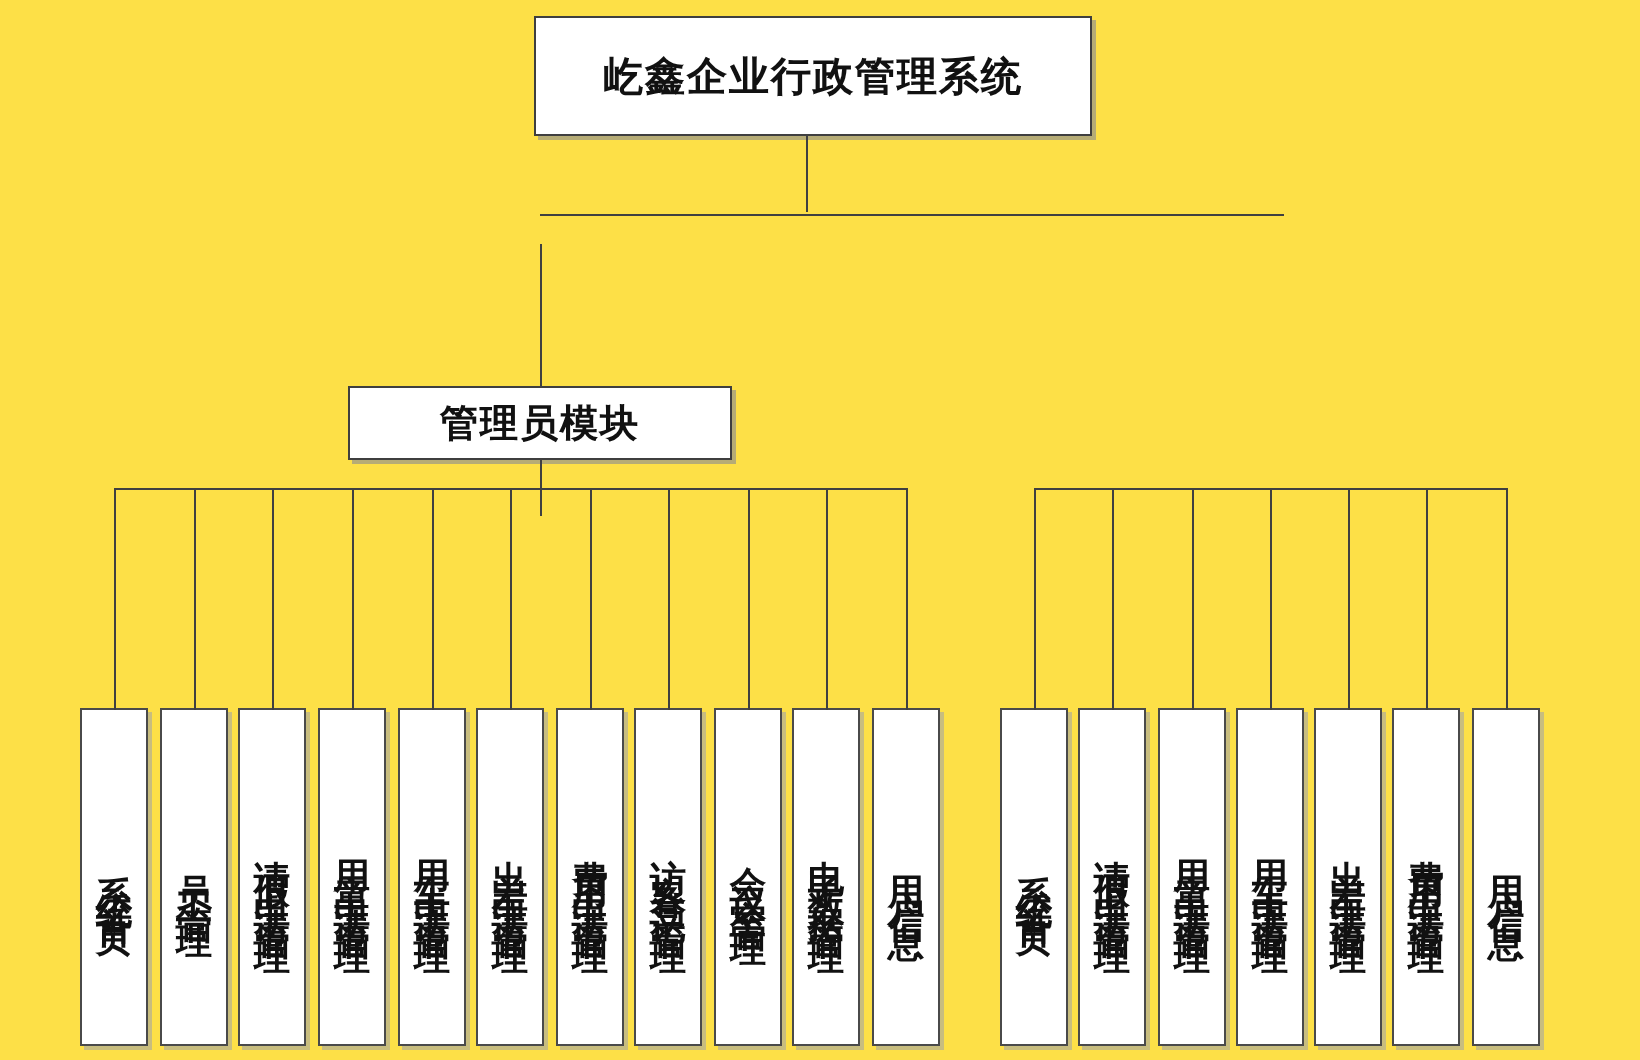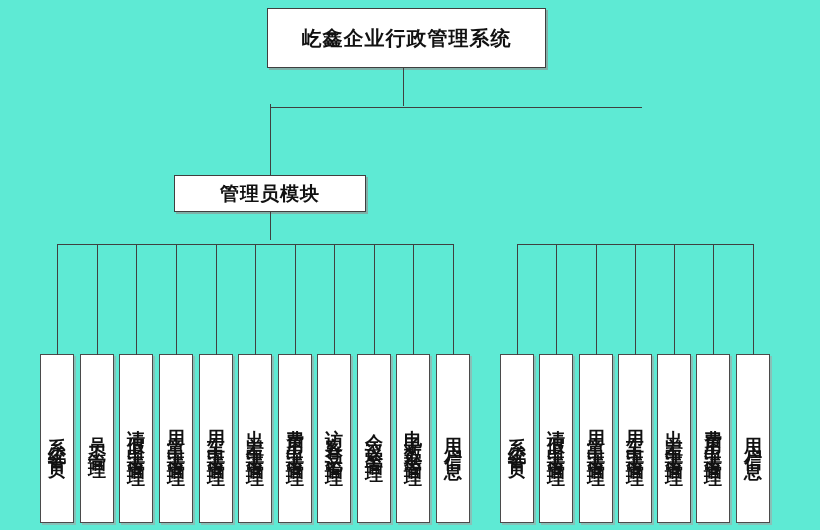--- a/index.html
+++ b/index.html
@@ -1,36 +1,36 @@
 <!DOCTYPE html>
 <html><head>
 <meta charset="utf-8">
 <style>
   html,body{margin:0;padding:0;background:#ffffff;}
   .canvas{
-    position:relative;width:820px;height:530px;background:#5eead4;overflow:hidden;
+    position:relative;width:820px;height:530px;background:#fde047;overflow:hidden;
     font-family:"Liberation Sans","DejaVu Sans",sans-serif;color:#111111;
   }
   .box{
     position:absolute;background:#ffffff;border:1px solid #3f3f3f;
     box-shadow:2px 2px 0 rgba(145,145,145,0.65);
     display:flex;align-items:center;justify-content:center;
     box-sizing:content-box;
   }
   .hline{position:absolute;height:1px;background:#404040;}
 
   .title-box{left:267px;top:8px;width:277px;height:58px;font-size:20px;font-weight:bold;letter-spacing:1px;}
   .title-box::after{content:"";position:absolute;left:135px;top:100%;width:1px;height:39px;background:#404040;}
 
   .split-line{left:270px;top:107px;width:372px;}
 
   .module-box{font-size:19px;font-weight:bold;letter-spacing:1px;}
   .module-box::before{content:"";position:absolute;left:calc(50% - 0.5px);width:1px;background:#404040;}
   .module-box::after{content:"";position:absolute;left:calc(50% - 0.5px);top:100%;width:1px;background:#404040;}
-  .module-admin{left:174px;top:175px;width:190px;height:35px;}
+  .module-admin{left:174px;top:193px;width:190px;height:35px;}
   .module-admin::before{top:-72px;height:72px;}
   .module-admin::after{height:29px;}
   .module-employee{left:578px;top:181px;width:124px;height:32px;}
   .module-employee::before{top:-74px;height:74px;}
   .module-employee::after{height:29px;}
 
   .bus-admin{left:57px;top:244px;width:397px;}
   .bus-employee{left:517px;top:244px;width:237px;}
 
   .leaf{

